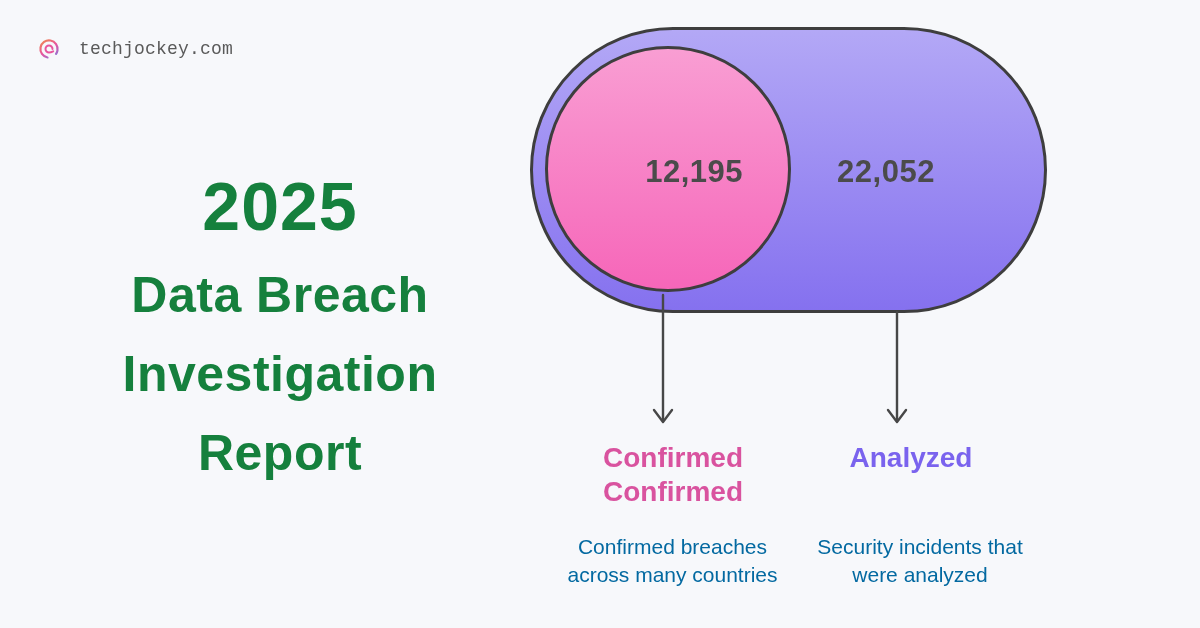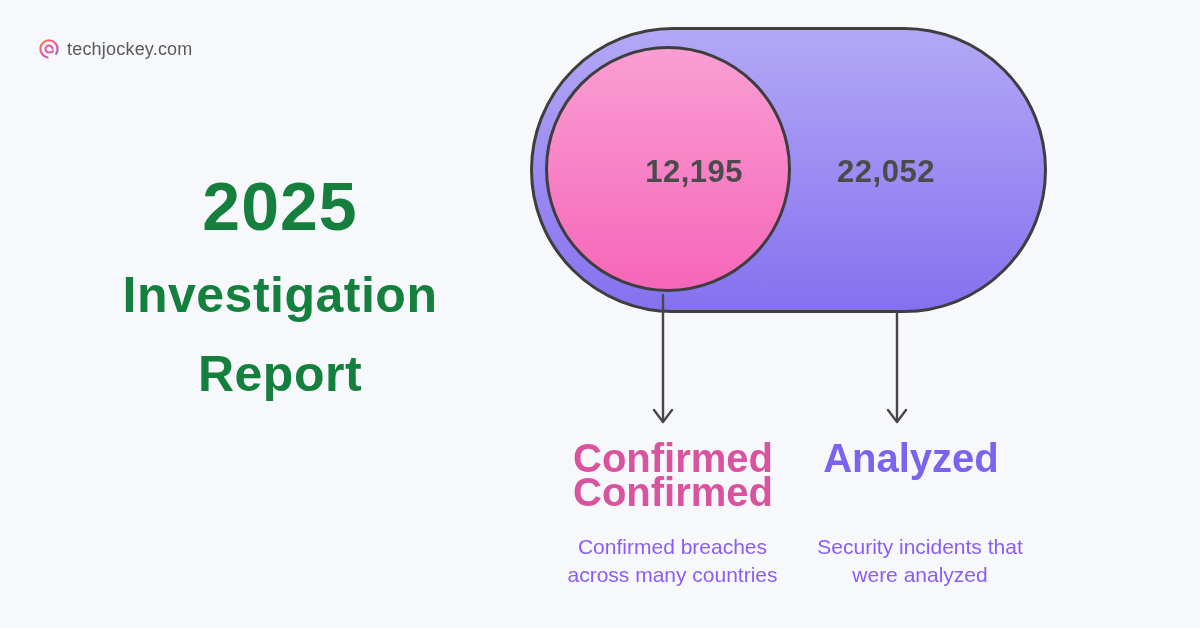--- a/index.html
+++ b/index.html
@@ -11,21 +11,21 @@
   .canvas {
     position: relative;
     width: 1200px; height: 628px;
     background: #f7f8fb;
     overflow: hidden;
   }
 
   
   .brand {
     position: absolute; left: 38px; top: 38px;
-    display: flex; align-items: center; gap: 7px;
+    display: flex; align-items: center; gap: 19px; font-family: Liberation Mono, monospace;
   }
   .brand-icon { width: 22px; height: 22px; display: block; }
   .brand-name {
     font-size: 18px; color: #5a5a5a; letter-spacing: 0.2px;
   }
 
   
   .title-block {
     position: absolute; left: 65px; top: 170px; width: 430px;
     text-align: center; color: #15803d;
@@ -65,29 +65,29 @@
   .number-outer { left: 811px; }
 
   .arrow-svg { position: absolute; overflow: visible; }
   .arrow-left  { left: 649px; top: 293px; }
   .arrow-right { left: 883px; top: 310px; }
 
   
   .cat-label {
     position: absolute; top: 441px; width: 200px;
     text-align: center;
-    font-size: 40px; font-weight: bold; line-height: 34px;
+    font-size: 28px; font-weight: bold; line-height: 34px;
   }
   .cat-label-inner { left: 573px; color: #d9539f; }
   .cat-label-outer { left: 811px; color: #7a63ee; }
 
   .cat-desc {
     position: absolute; top: 533px;
     text-align: center;
-    font-size: 21px; line-height: 27.5px; color: #8b5cf6;
+    font-size: 21px; line-height: 27.5px; color: #0369a1;
   }
   .cat-desc-inner { left: 565px; width: 215px; }
   .cat-desc-outer { left: 800px; width: 240px; }
 </style>
 </head>
 <body>
 
 <div class="canvas">
 
   <div class="brand">
@@ -101,20 +101,21 @@
       </defs>
       <circle cx="11" cy="11" r="8.6" fill="none" stroke="url(#tj-grad)" stroke-width="2.2" stroke-linecap="round" stroke-dasharray="44 10" transform="rotate(100 11 11)"></circle>
       <path d="M14.5 11a3.5 3.5 0 1 0 -3.5 3.5 c 1.8 0 3 -0.6 4.2 -1.2" fill="none" stroke="#e8559e" stroke-width="2" stroke-linecap="round"></path>
     </svg>
     <span class="brand-name">techjockey.com</span>
   </div>
 
   <div class="title-block">
     <div class="title-year">2025</div>
     <div class="title-lines">
+      <div class="title-line">Data Breach</div>
       <div class="title-line">Investigation</div>
       <div class="title-line">Report</div>
     </div>
   </div>
 
   <div class="capsule"></div>
   <div class="inner-circle"></div>
 
   <div class="venn-number number-inner">12,195</div>
   <div class="venn-number number-outer">22,052</div>

